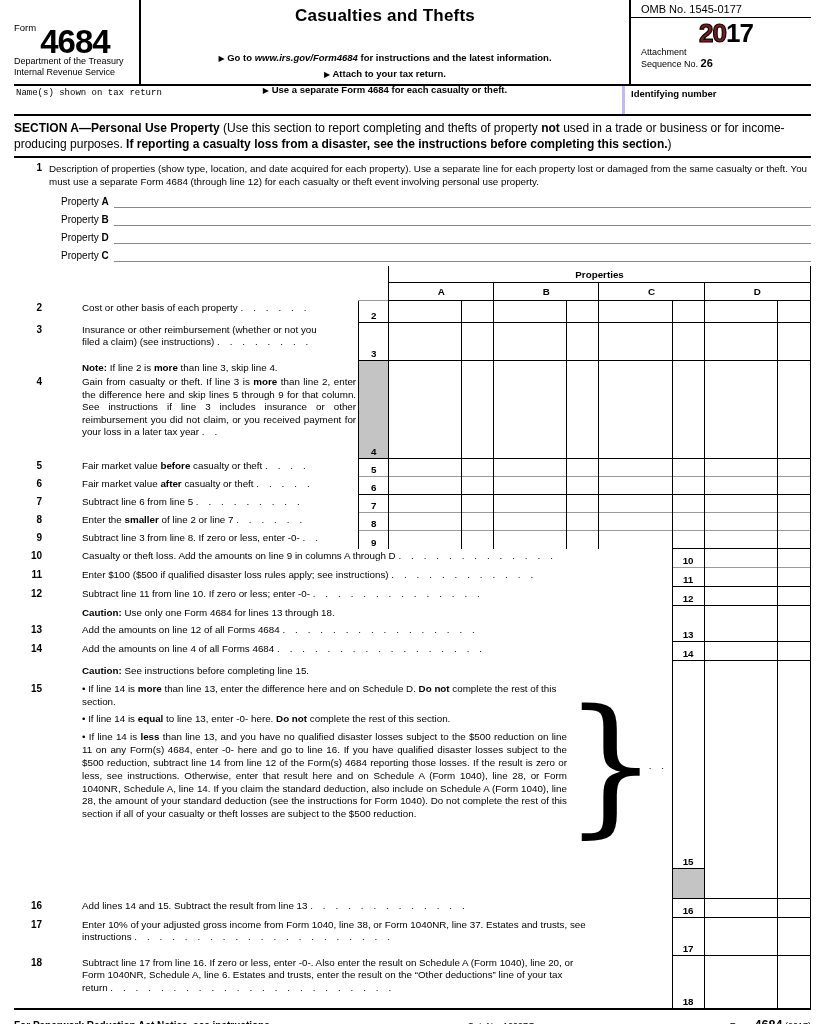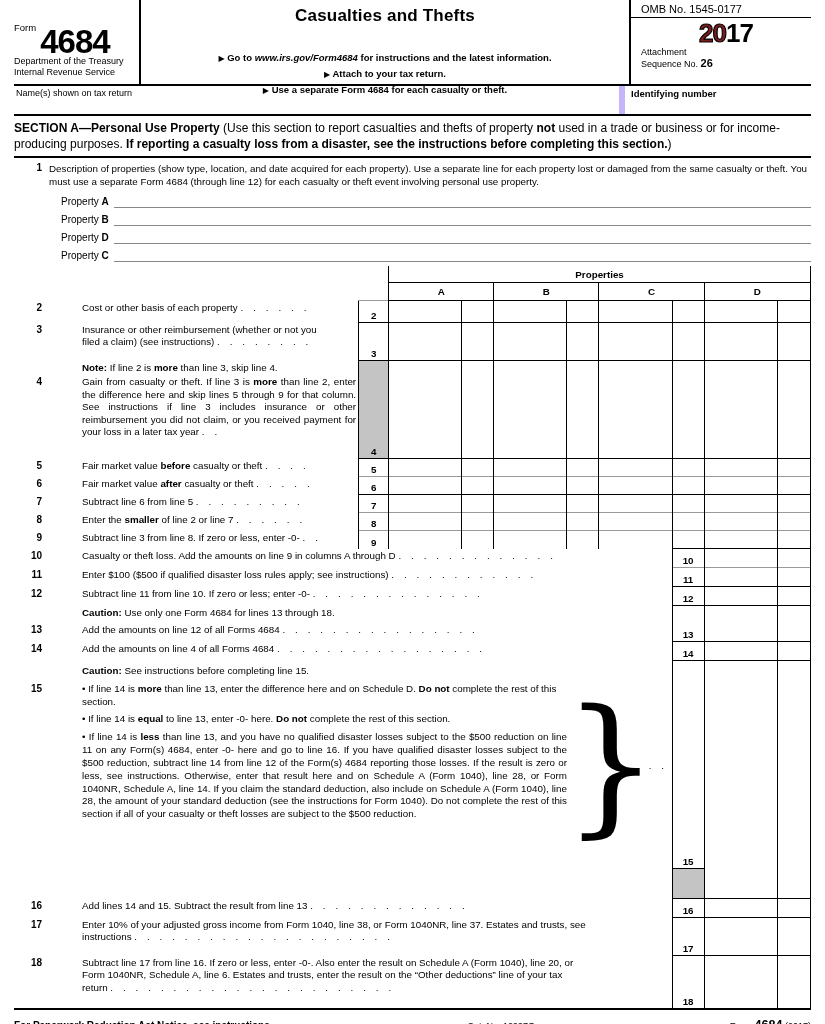--- a/index.html
+++ b/index.html
@@ -25,21 +25,21 @@
   .hdr-right{width:180px;flex:none;position:relative;}
   .omb{font-size:11px;padding:3px 0 2px 10px;border-bottom:1px solid #000;}
   .yearbox{padding:2px 0 0 10px;position:relative;height:58px;box-sizing:border-box;}
   .yr{font-size:26px;font-weight:bold;letter-spacing:-1px;line-height:26px;text-align:center;}
   .yr .hollow{color:#7f1d1d;-webkit-text-stroke:1.2px #000;}
   .attach{font-size:9px;line-height:11px;margin-top:1px;}
   .attach b{font-size:11px;}
 
   
   .namerow{display:flex;height:28px;border-bottom:2px solid #000;}
-  .namerow .c1{flex:1;font-size:9px;padding:2px 0 0 2px;border-right:6px solid #c4b5fd;}
+  .namerow .c1{flex:1;font-size:9px;padding:2px 0 0 2px;border-right:3px solid #c4b5fd;font-family:Liberation Mono, monospace;}
   .namerow .c2{width:180px;flex:none;font-size:9.5px;font-weight:bold;padding:2px 0 0 6px;}
 
   
   .secA{font-size:12px;line-height:15.5px;padding:5px 0 4px 0;border-bottom:2px solid #000;}
   .secA .b{font-weight:bold;}
   .secA .hd{font-weight:bold;}
 
   
   .l1{display:flex;padding:4px 0 2px 0;}
   .l1 .n{width:28px;flex:none;text-align:right;padding-right:7px;font-size:10px;font-weight:bold;}
@@ -142,21 +142,21 @@
     <div class="c1">
       <span>Name(s) shown on tax return</span>
     </div>
     <div class="c2">
       <span>Identifying number</span>
     </div>
   </div>
 
   <div class="secA">
     <span class="hd">SECTION A—Personal Use Property</span>
-    <span>(Use this section to report casualties and thefts of property</span>
+    <span>(Use this section to report completing and thefts of property</span>
     <span class="b">not</span>
     <span>used in a trade or business or for income-producing purposes.</span>
     <span class="b">If reporting a casualty loss from a disaster, see the instructions before completing this section.</span><span>)</span>
   </div>
 
   <div class="l1">
     <div class="n">1</div>
     <div class="t">Description of properties (show type, location, and date acquired for each property). Use a separate line for each property lost or damaged from the same casualty or theft. You must use a separate Form 4684 (through line 12) for each casualty or theft event involving personal use property.</div>
   </div>
 

